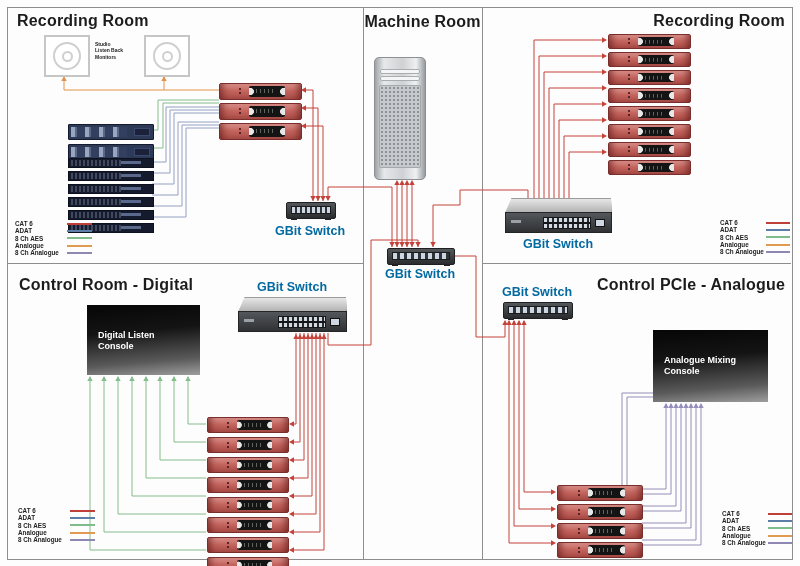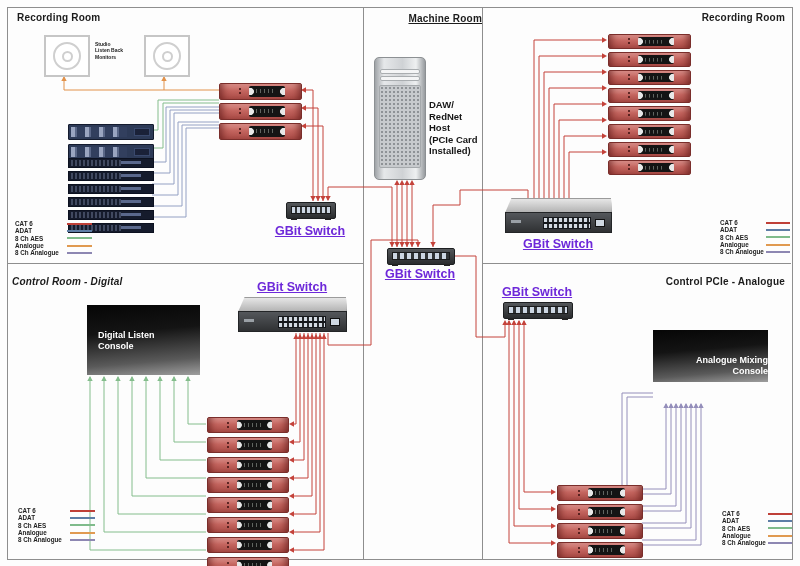--- a/index.html
+++ b/index.html
@@ -1,24 +1,24 @@
 <!DOCTYPE html>
 <html><head>
 <meta charset="utf-8">
 <style>
   html,body{margin:0;padding:0;background:#ffffff;font-family:"Liberation Sans",sans-serif;}
   #canvas{position:relative;width:800px;height:566px;background:#fdfdfd;overflow:hidden;}
   .frame{position:absolute;border:1px solid #8e8e8e;background:transparent;}
   .vline,.hline{position:absolute;background:#8e8e8e;}
   .vline{width:1px;} .hline{height:1px;}
   #wires{position:absolute;left:0;top:0;pointer-events:none;}
-  .room-title{position:absolute;font-weight:bold;font-size:10px;color:#1c1c1c;letter-spacing:.2px;}
+  .room-title{position:absolute;font-weight:bold;font-size:16px;color:#1c1c1c;letter-spacing:.2px;}
   .room-title.right{text-align:right;}
-  .room-title.center{text-align:right;text-decoration:underline;}
-  .gbit-label{position:absolute;font-weight:bold;font-size:12.5px;color:#6d28d9;text-align:center;width:80px;text-decoration:underline;}
+  .room-title.center{text-align:center;}
+  .gbit-label{position:absolute;font-weight:bold;font-size:12.5px;color:#0369a1;text-align:center;width:80px;}
   .small-note{position:absolute;font-weight:bold;font-size:5px;line-height:6.4px;color:#222;white-space:pre-line;}
   .mac-label{position:absolute;font-weight:bold;font-size:9.5px;line-height:11.5px;color:#161616;white-space:pre-line;}
   
   .speaker{position:absolute;width:42px;height:38px;background:#fff;border:2px solid #c6c6c6;display:flex;align-items:center;justify-content:center;}
   .speaker-ring{width:24px;height:24px;border-radius:50%;border:2px solid #cfcfcf;display:flex;align-items:center;justify-content:center;}
   .speaker-dot{width:7px;height:7px;border-radius:50%;border:2px solid #cfcfcf;}
   
   .stack{position:absolute;display:flex;flex-direction:column;}
   .rednet{position:relative;width:100%;border:1px solid #7a2e2b;border-radius:2px;
     background:linear-gradient(180deg,#db908a 0%,#c4655f 45%,#a84a45 100%);
@@ -281,25 +281,20 @@
         <div class="legend-line" style="background: rgb(141, 135, 178);"></div>
       </div>
     </div>
 
   <div class="room-title center" style="left:363px;top:13px;width:119px;">Machine Room</div>
   <div class="mac">
     <div class="mac-slot" style="top:11px;"></div>
     <div class="mac-slot" style="top:18px;"></div>
     <div class="mac-grill"></div>
   </div>
-  <div class="mac-label" style="left:429px;top:99px;width:60px;">DAW/
-RedNet
-Host
-(PCIe Card
-Installed)</div>
   <div class="sw-small" style="left:387px;top:248px;width:66px;">
     <div class="ports"></div>
     <div class="foot l"></div>
       <div class="foot r"></div>
   </div>
   <div class="gbit-label" style="left:380px;top:267px;">GBit Switch</div>
 
   <div class="room-title right" style="left:620px;top:12px;width:165px;">Recording Room</div>
   <div class="stack" style="left: 608px; top: 34px; width: 81px; row-gap: 3px;">
       <div class="rednet" style="height: 13px;">
@@ -353,21 +348,21 @@
       <div class="legend-row">
         <div class="legend-label">Analogue</div>
         <div class="legend-line" style="background: rgb(224, 154, 81);"></div>
       </div>
       <div class="legend-row">
         <div class="legend-label">8 Ch Analogue</div>
         <div class="legend-line" style="background: rgb(141, 135, 178);"></div>
       </div>
     </div>
 
-  <div class="room-title" style="left:12px;top:276px;width:200px;font-style:italic;">Control Room - Digital</div>
+  <div class="room-title" style="left:19px;top:276px;width:200px;">Control Room - Digital</div>
   <div class="gbit-label" style="left:252px;top:280px;">GBit Switch</div>
   <div class="sw-big" style="left:238px;top:297px;width:109px;">
     <div class="top"></div>
     <div class="front">
       <div class="logo"></div>
         <div class="pr pr1"></div>
         <div class="pr pr2"></div>
         <div class="uport"></div>
     </div>
   </div>
@@ -424,21 +419,21 @@
       </div>
     </div>
 
   <div class="room-title right" style="left:580px;top:276px;width:205px;">Control PCIe - Analogue</div>
   <div class="gbit-label" style="left:497px;top:285px;">GBit Switch</div>
   <div class="sw-small" style="left:503px;top:302px;width:68px;">
     <div class="ports"></div>
     <div class="foot l"></div>
       <div class="foot r"></div>
   </div>
-  <div class="console" style="left:653px;top:330px;width:115px;height:52px;text-align:right;">
+  <div class="console" style="left:653px;top:330px;width:115px;height:72px;">
     <span>Analogue Mixing
 Console</span>
   </div>
   <div class="stack" style="left: 557px; top: 485px; width: 84px; row-gap: 3px;">
       <div class="rednet" style="height: 14px;">
         <i class="rn-screen"></i>
       </div>
       <div class="rednet" style="height: 14px;">
         <i class="rn-screen"></i>
       </div>

